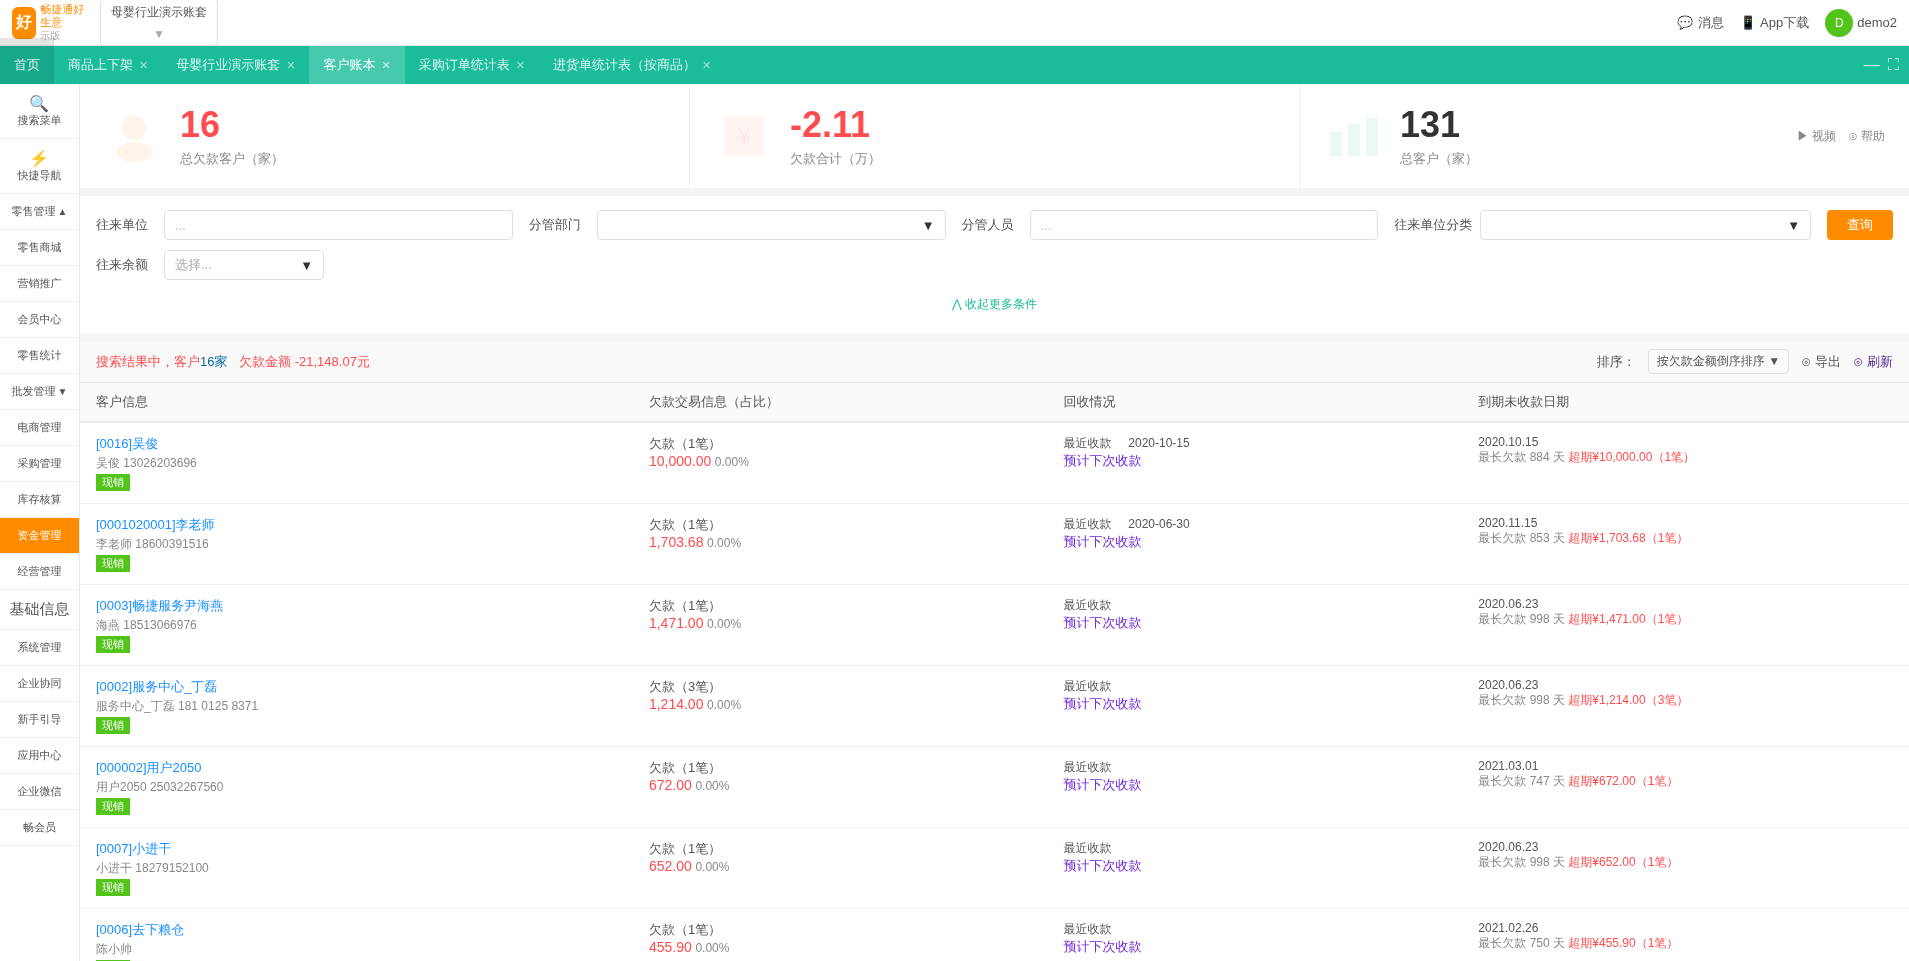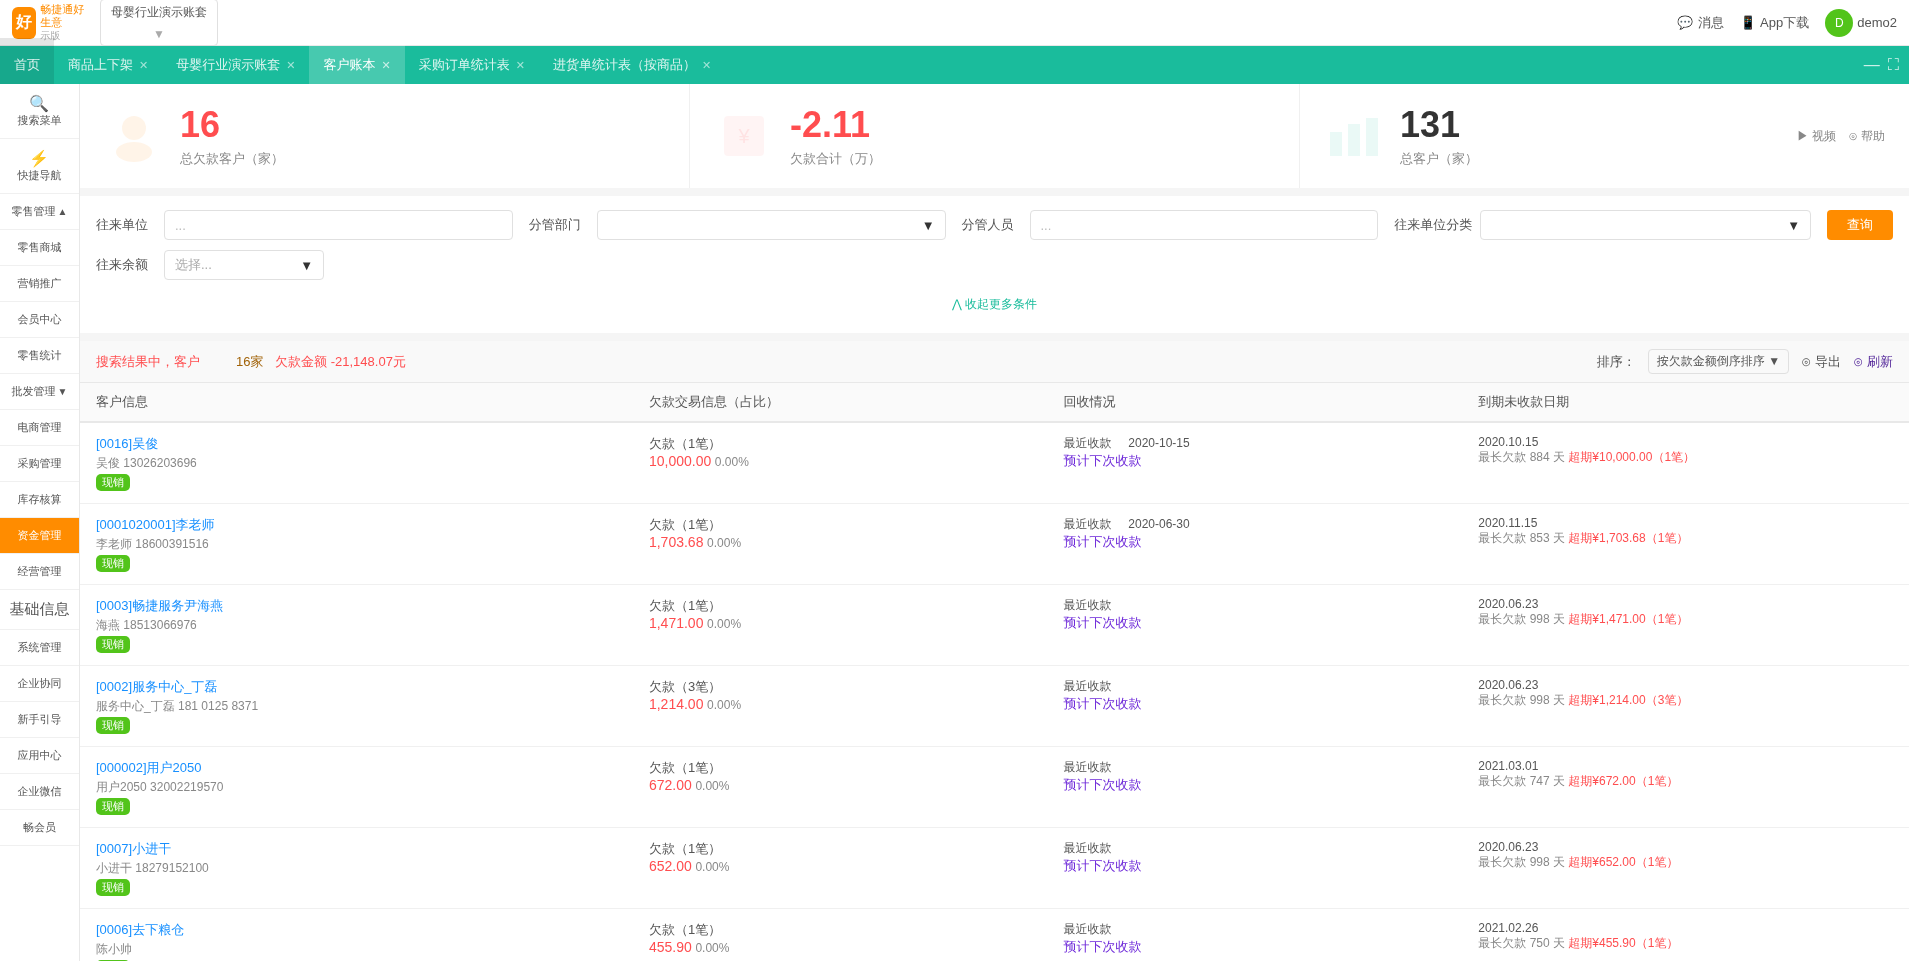--- a/index.html
+++ b/index.html
@@ -66,21 +66,21 @@
     .results-actions { display: flex; align-items: center; gap: 12px; font-size: 13px; color: #555; }
     .sort-select { border: 1px solid #e0e0e0; border-radius: 4px; padding: 3px 8px; font-size: 12px; cursor: pointer; }
 
     
     .table-container { background: #fff; }
     .table-header { display: grid; grid-template-columns: 2fr 1.5fr 1.5fr 1.5fr; padding: 10px 16px; border-bottom: 2px solid #e8e8e8; background: #fafafa; }
     .table-header-cell { font-weight: 500; color: #555; font-size: 13px; }
     .table-row { display: grid; grid-template-columns: 2fr 1.5fr 1.5fr 1.5fr; padding: 12px 16px; border-bottom: 1px solid #f0f0f0; align-items: start; }
     .customer-name { color: #1890ff; font-size: 13px; cursor: pointer; }
     .customer-sub { color: #888; font-size: 12px; margin: 2px 0; }
-    .badge-green { background: #52c41a; color: white; font-size: 11px; padding: 1px 6px; border-radius: 5px; display: inline-block; }
+    .badge-green { background: #52c41a; color: white; font-size: 11px; padding: 1px 6px; border-radius: 0; display: inline-block; }
     .debt-amount { color: #ff4d4f; font-size: 14px; }
     .debt-count { color: #555; font-size: 13px; }
     .debt-percent { color: #888; font-size: 12px; }
     .collection-info { font-size: 12px; color: #555; }
     .collection-date { color: #6d28d9; }
     .overdue-date { color: #555; font-size: 12px; }
     .overdue-days { color: #888; font-size: 12px; }
     .overdue-amount { color: #ff4d4f; font-size: 12px; cursor: pointer; }
 
     
@@ -301,21 +301,21 @@
         </div>
       </div>
       <div class="collapse-bar">
         <span>⋀ </span>
         <span>收起更多条件</span>
       </div>
     </div>
 
     <div class="results-bar">
       <div class="results-info">
-        <span>搜索结果中，客户</span><span style="color:#a16207;margin-left:36px;">16家</span>
+        <span>搜索结果中，客户</span><span style="color:#0369a1;">16家</span>
         <span style="margin-left:8px;">欠款金额 <span style="color:#ff4d4f;">-21,148.07元</span></span>
       </div>
       <div class="results-actions">
         <span>排序：</span>
         <div class="sort-select">
           <span>按欠款金额倒序排序</span>
           <span> ▼</span>
         </div>
         <span style="cursor:pointer; color:#555;">
           <span>⊙ </span>
@@ -412,21 +412,21 @@
         </div>
         <div>
           <div class="overdue-date">2020.06.23</div>
           <div class="overdue-days">最长欠款 998 天 <span class="overdue-amount">超期¥1,214.00（3笔）</span></div>
         </div>
       </div>
 
       <div class="table-row">
         <div>
           <div class="customer-name">[000002]用户2050</div>
-          <div class="customer-sub">用户2050  32002219570</div>
+          <div class="customer-sub">用户2050  25032267560</div>
           <span class="badge-green">现销</span>
         </div>
         <div>
           <div class="debt-count">欠款（1笔）</div>
           <div><span class="debt-amount">672.00</span> <span class="debt-percent">0.00%</span></div>
         </div>
         <div>
           <div class="collection-info">最近收款</div>
           <div class="collection-date">预计下次收款</div>
         </div>

